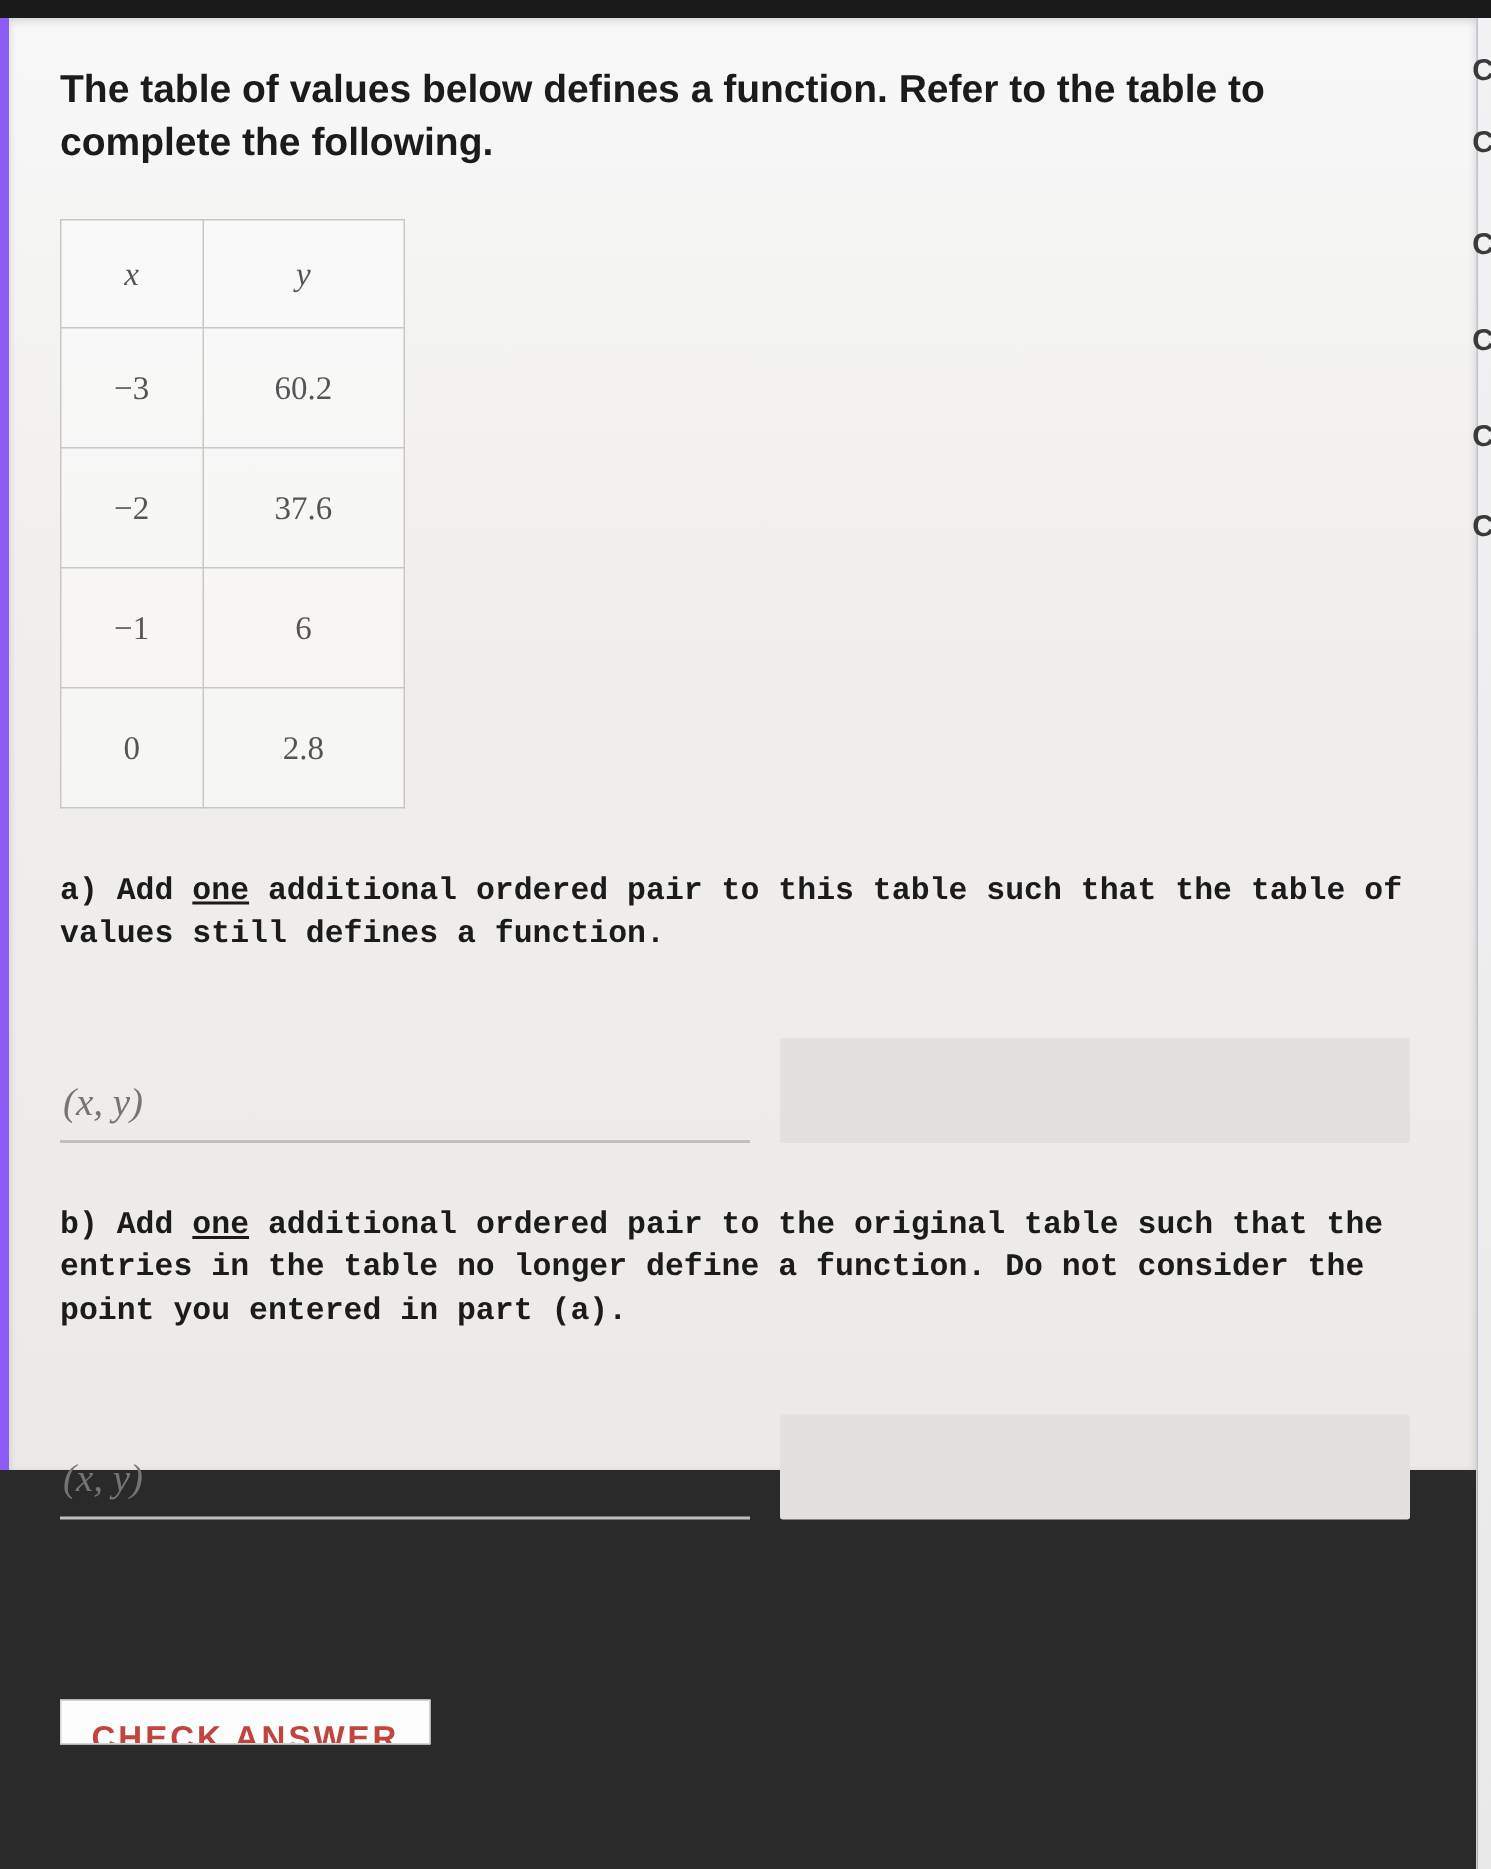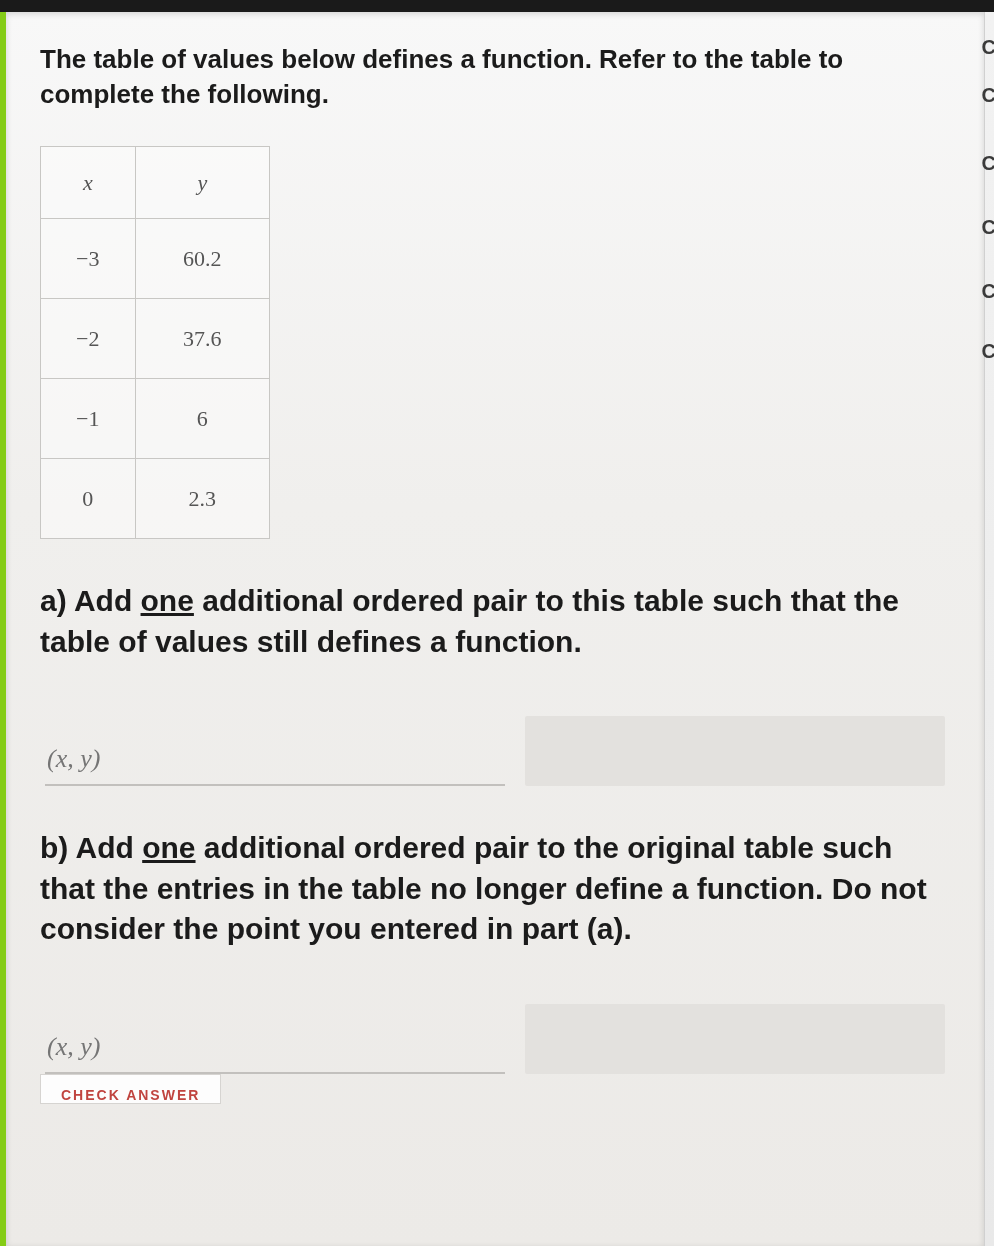--- a/index.html
+++ b/index.html
@@ -5,22 +5,22 @@
   * { box-sizing: border-box; margin: 0; padding: 0; }
   html, body { width: 994px; height: 1246px; }
   body {
     font-family: Arial, Helvetica, sans-serif;
     background: #2a2a2a;
     overflow: hidden;
   }
   .page-wrap {
     position: relative;
     width: 994px;
-    height: 1246px;
-    background: #84cc16;
+    height: 980px;
+    background: #8b5cf6;
   }
   .top-bar {
     height: 12px;
     background: #1a1a1a;
   }
   .content-area {
     position: absolute;
     top: 12px;
     left: 6px;
     right: 10px;
@@ -74,32 +74,33 @@
   }
   .data-table td {
     height: 80px;
     font-family: "Times New Roman", serif;
     font-size: 22px;
   }
   .data-table td:first-child { width: 95px; }
   .data-table td:last-child { width: 135px; margin-left: 44px; }
   .part {
     margin-top: 42px;
-    font-size: 30px;
+    font-size: 21px;
     font-weight: 700;
     color: #1b1b1b;
     line-height: 1.35;
     max-width: 910px;
+    font-family: Liberation Mono, monospace;
   }
   .part .one { text-decoration: underline; }
   .answer-row {
     margin-top: 54px;
     display: flex;
     align-items: flex-end;
-    justify-content: center;
+    justify-content: flex-start;
     width: 100%;
     max-width: 910px;
     gap: 20px;
   }
   .xy-input {
     flex: 0 0 460px;
     border: none;
     border-bottom: 2px solid #c2c0bd;
     background: transparent;
     font-family: "Times New Roman", serif;
@@ -109,27 +110,28 @@
     padding: 6px 2px 10px 2px;
     outline: none;
   }
   .feedback-box {
     flex: 0 0 420px;
     height: 70px;
     background: #e3e1de;
     border-radius: 2px;
   }
   .check-btn {
+    margin-top: 120px;
     display: inline-block;
     background: #fdfdfd;
     border: 1px solid #d6d4d1;
     color: #c0443f;
     font-weight: 700;
     letter-spacing: 2px;
-    font-size: 14px;
+    font-size: 22px;
     padding: 12px 20px 0 20px;
     height: 30px;
     overflow: hidden;
     cursor: pointer;
     font-family: Arial, sans-serif;
   }
 </style>
 </head>
 <body>
 
@@ -155,21 +157,21 @@
         <tr>
           <td>−2</td>
           <td>37.6</td>
         </tr>
         <tr>
           <td>−1</td>
           <td>6</td>
         </tr>
         <tr>
           <td>0</td>
-          <td>2.3</td>
+          <td>2.8</td>
         </tr>
       </tbody>
     </table>
 
     <p class="part">
       <span>a) Add </span><span class="one">one</span><span> additional ordered pair to this table such that the table of values still defines a function.</span>
     </p>
 
     <div class="answer-row">
       <input class="xy-input" type="text" placeholder="(x, y)" style="">

